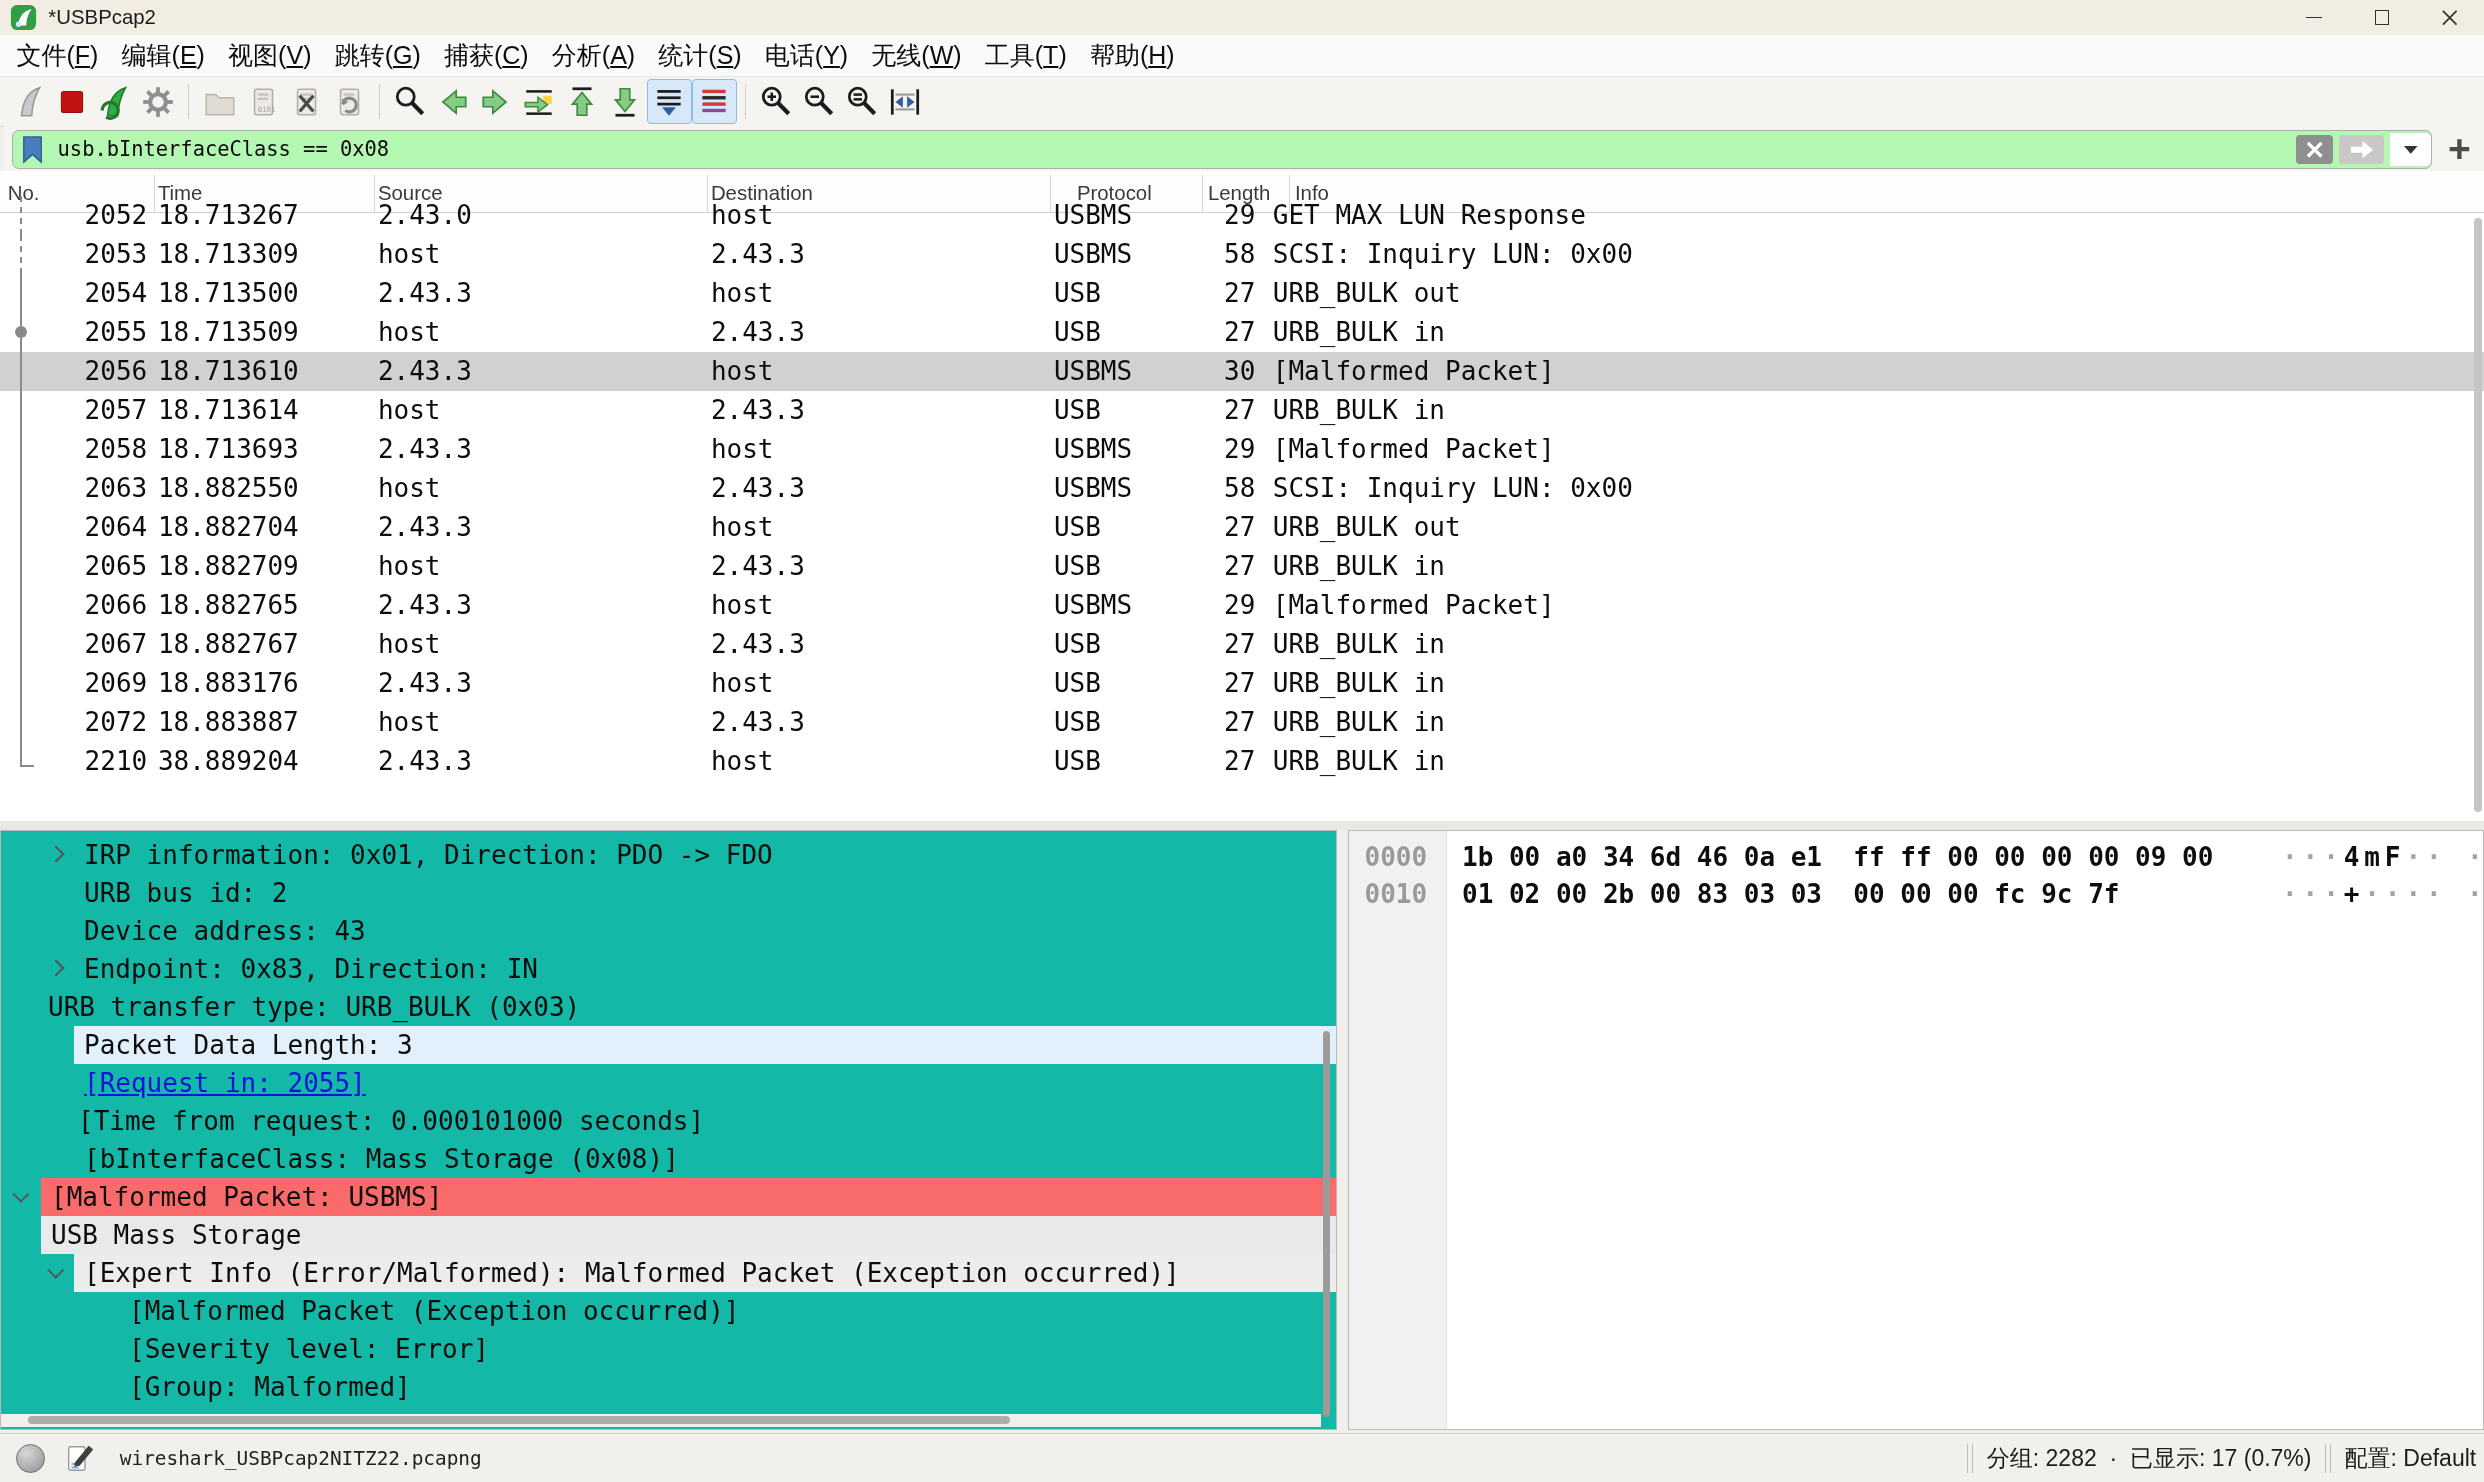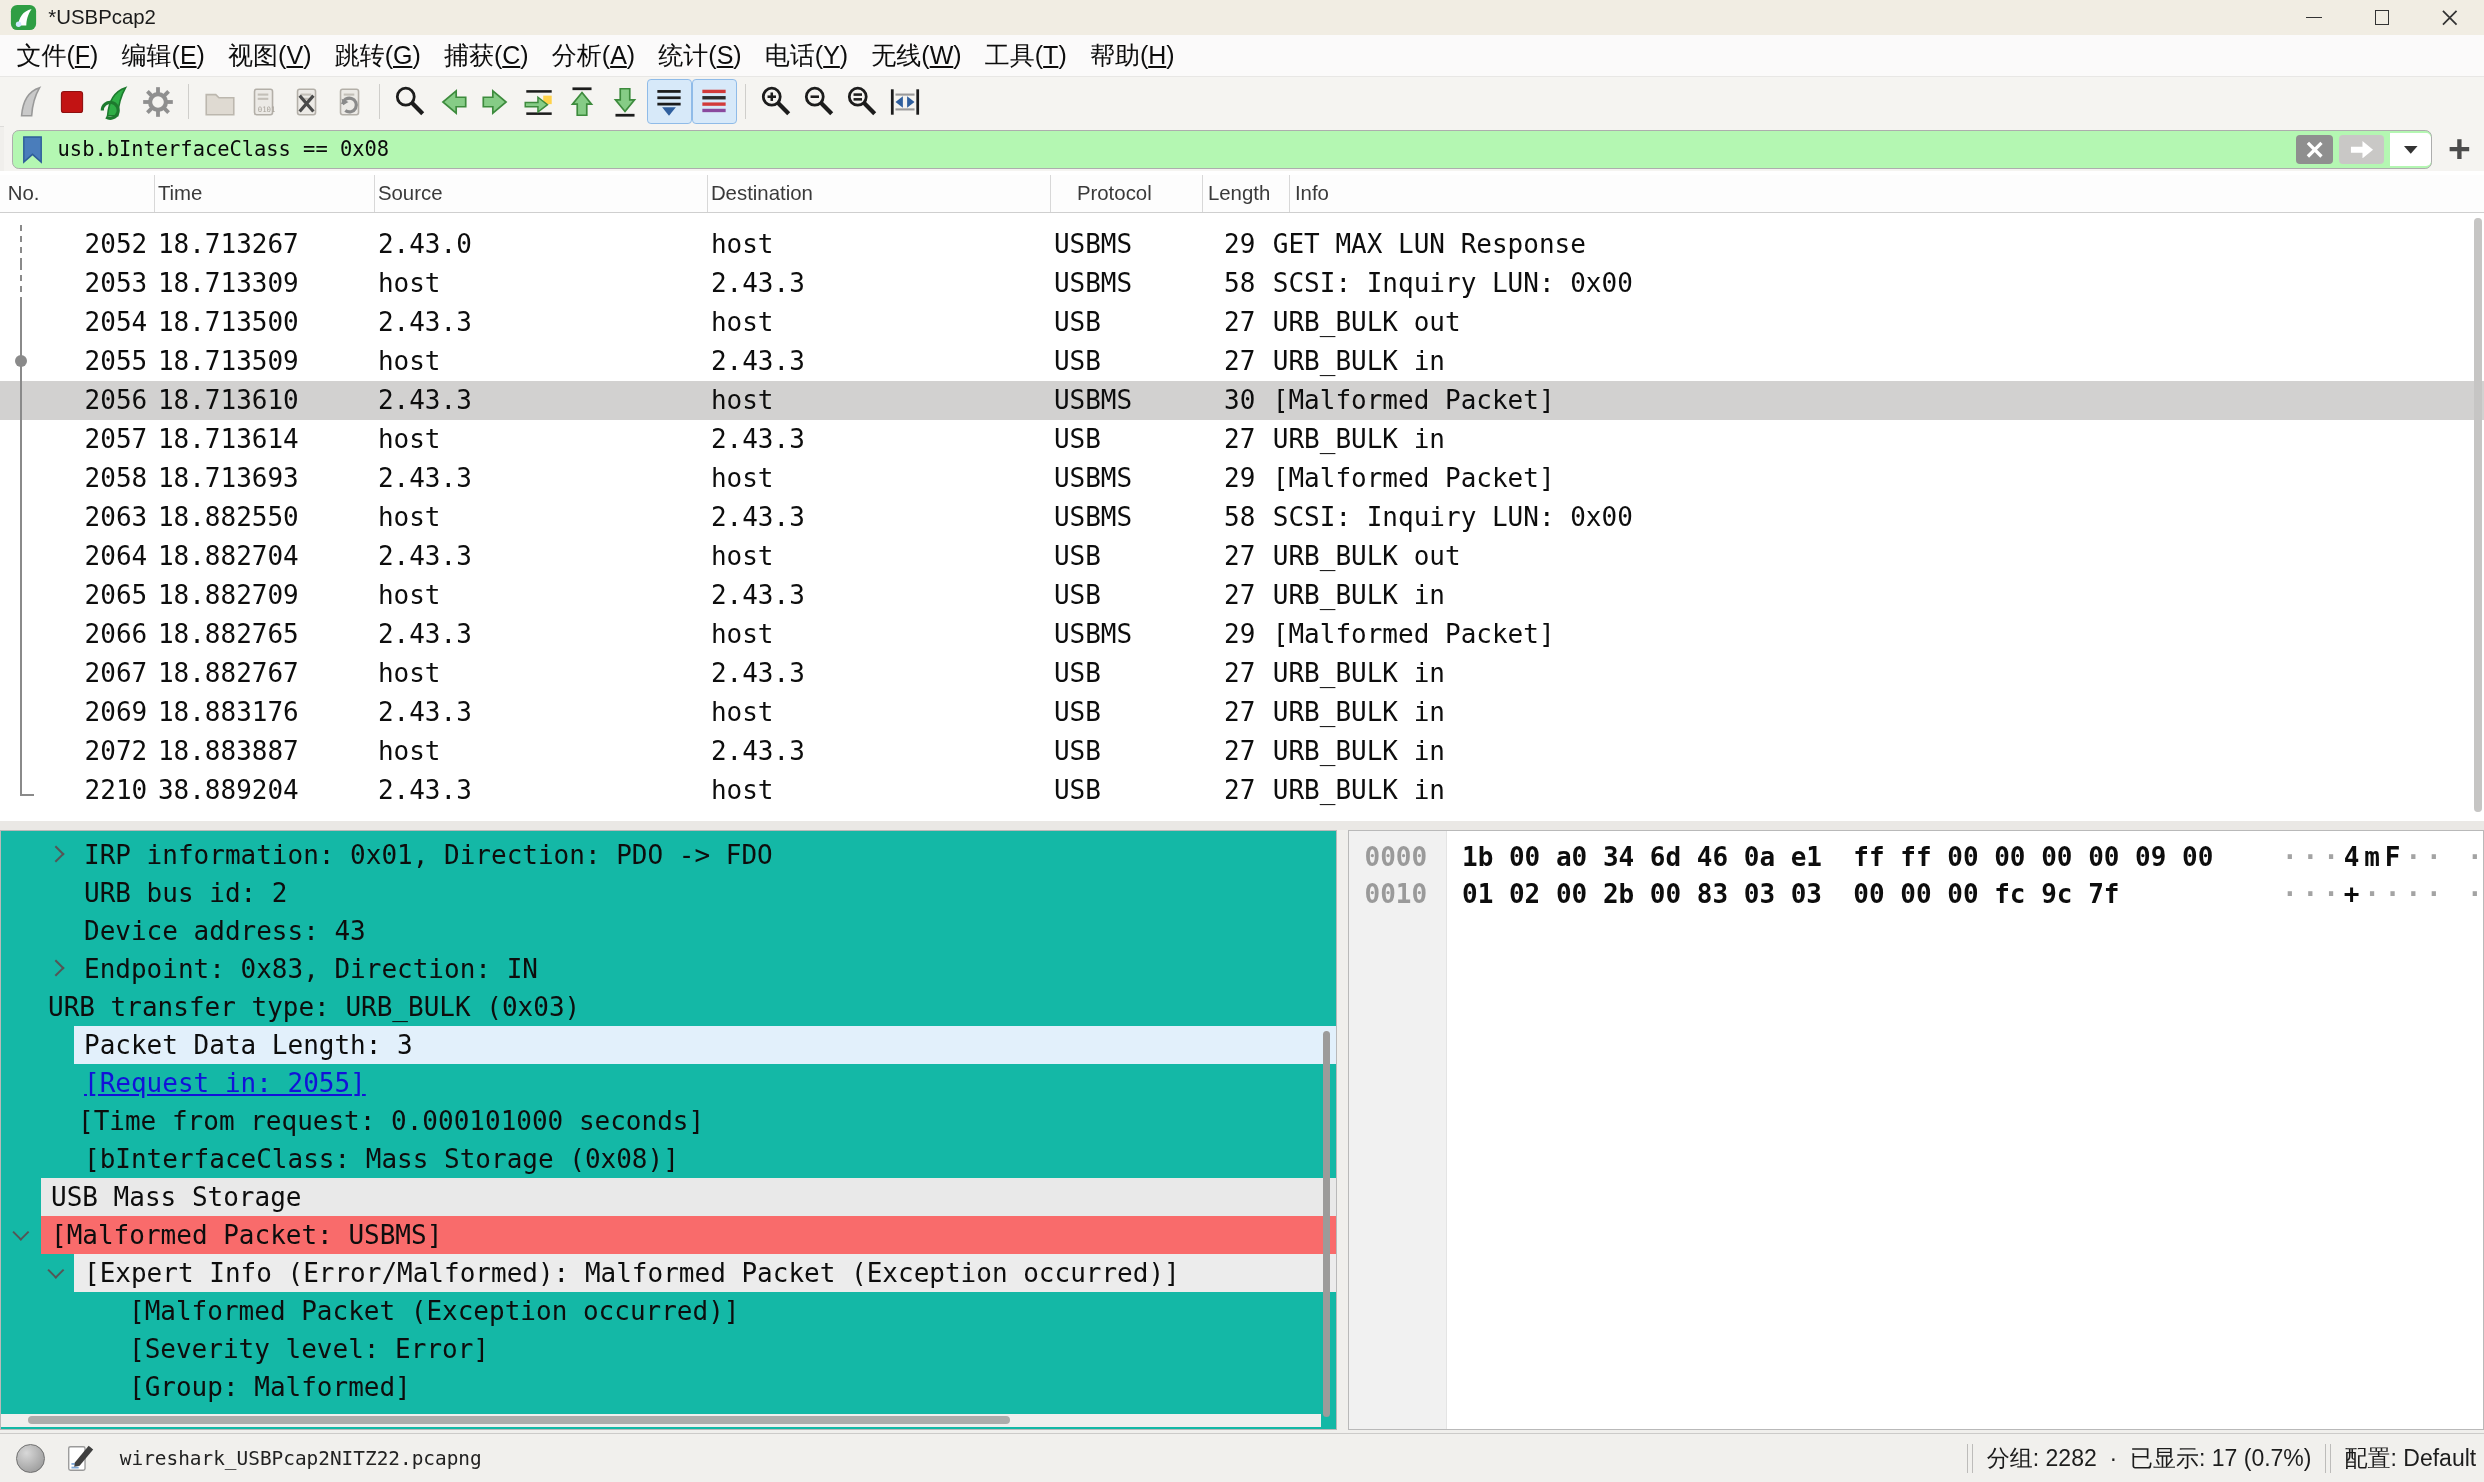--- a/index.html
+++ b/index.html
@@ -51,21 +51,21 @@
   .phead{position:absolute;left:0;top:3.9px;width:2484px;height:37px;background:#fdfdfd;
          border-bottom:1px solid #cfcfcf;display:flex;font-size:20.4px;color:#3a3a3a;}
   .hcell{height:37px;line-height:37px;border-right:1px solid #d8d8d8;padding-left:9.7px;box-sizing:border-box;}
   .hc0{width:155px;padding-left:7.8px;}
   .hc1{width:220px;padding-left:2.9px;}
   .hc2{width:333px;padding-left:2.9px;}
   .hc3{width:343px;padding-left:2.9px;}
   .hc4{width:129px;padding-left:2.9px;margin-left:23px;}
   .hc5{width:87px;padding-left:4.9px;}
   .hc6{flex:1;padding-left:4.9px;border-right:none;}
-  .pbody{position:absolute;left:0;top:54px;width:2484px;}
+  .pbody{position:absolute;left:0;top:25px;width:2484px;}
   .prow{position:relative;display:flex;height:39px;line-height:39px;
         font-family:"DejaVu Sans Mono",monospace;font-size:26px;color:#0d0d0d;white-space:pre;}
   .prow.rsel{background:#d2d1d0;}
   .pc{display:block;box-sizing:border-box;overflow:hidden;}
   .pc-no{width:155px;text-align:right;padding-right:7.8px;}
   .pc-time{width:220px;padding-left:2.9px;}
   .pc-source{width:333px;padding-left:2.9px;}
   .pc-destination{width:343px;padding-left:2.9px;}
   .pc-protocol{width:129px;padding-left:2.9px;}
   .pc-length{width:87px;text-align:right;padding-right:11.6px;}
@@ -389,22 +389,22 @@
     <div class="dtree">
         <div class="dline"><span class="chev closed" style="left: 49px;"></span><span class="dtext" style="padding-left: 83px;">IRP information: 0x01, Direction: PDO -&gt; FDO</span></div>
         <div class="dline"><span class="dtext" style="padding-left: 83px;">URB bus id: 2</span></div>
         <div class="dline"><span class="dtext" style="padding-left: 83px;">Device address: 43</span></div>
         <div class="dline"><span class="chev closed" style="left: 49px;"></span><span class="dtext" style="padding-left: 83px;">Endpoint: 0x83, Direction: IN</span></div>
         <div class="dline"><span class="dtext" style="padding-left: 47px;">URB transfer type: URB_BULK (0x03)</span></div>
         <div class="dline"><span class="band bg-field" style="left: 73px;"></span><span class="dtext" style="padding-left: 83px; text-align: center;">Packet Data Length: 3</span></div>
         <div class="dline"><span class="dtext dlink" style="padding-left: 83px;">[Request in: 2055]</span></div>
         <div class="dline"><span class="dtext" style="padding-left: 77px;">[Time from request: 0.000101000 seconds]</span></div>
         <div class="dline"><span class="dtext" style="padding-left: 83px;">[bInterfaceClass: Mass Storage (0x08)]</span></div>
+        <div class="dline"><span class="band bg-red" style="left: 40px;"></span><span class="chev open" style="left: 13.6px;"></span><span class="dtext" style="padding-left: 50px;">[Malformed Packet: USBMS]</span></div>
         <div class="dline"><span class="band bg-gray" style="left: 40px;"></span><span class="dtext" style="padding-left: 50px;">USB Mass Storage</span></div>
-        <div class="dline"><span class="band bg-red" style="left: 40px;"></span><span class="chev open" style="left: 13.6px;"></span><span class="dtext" style="padding-left: 50px;">[Malformed Packet: USBMS]</span></div>
         <div class="dline"><span class="band bg-expert" style="left: 73px;"></span><span class="chev open" style="left: 49px;"></span><span class="dtext" style="padding-left: 83px;">[Expert Info (Error/Malformed): Malformed Packet (Exception occurred)]</span></div>
         <div class="dline"><span class="dtext" style="padding-left: 128px;">[Malformed Packet (Exception occurred)]</span></div>
         <div class="dline"><span class="dtext" style="padding-left: 128px;">[Severity level: Error]</span></div>
         <div class="dline"><span class="dtext" style="padding-left: 128px;">[Group: Malformed]</span></div>
       </div>
     <div class="dvscroll"></div>
     <div class="dhscroll">
         <span class="thumb"></span>
       </div>
   </div>

